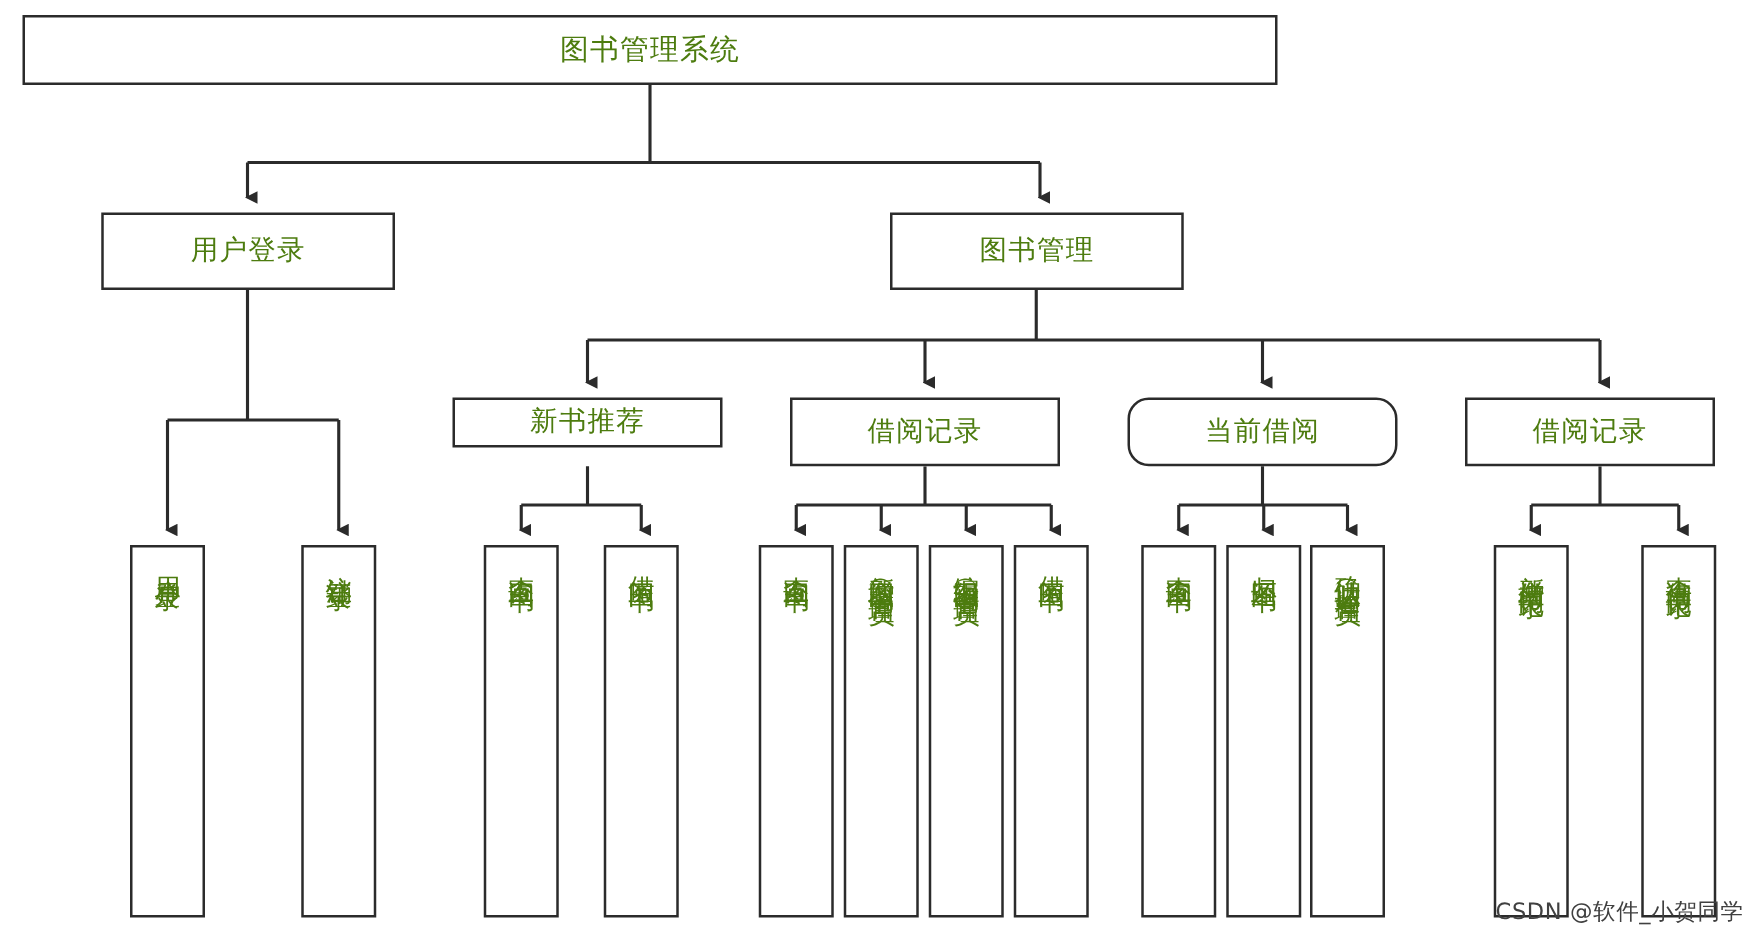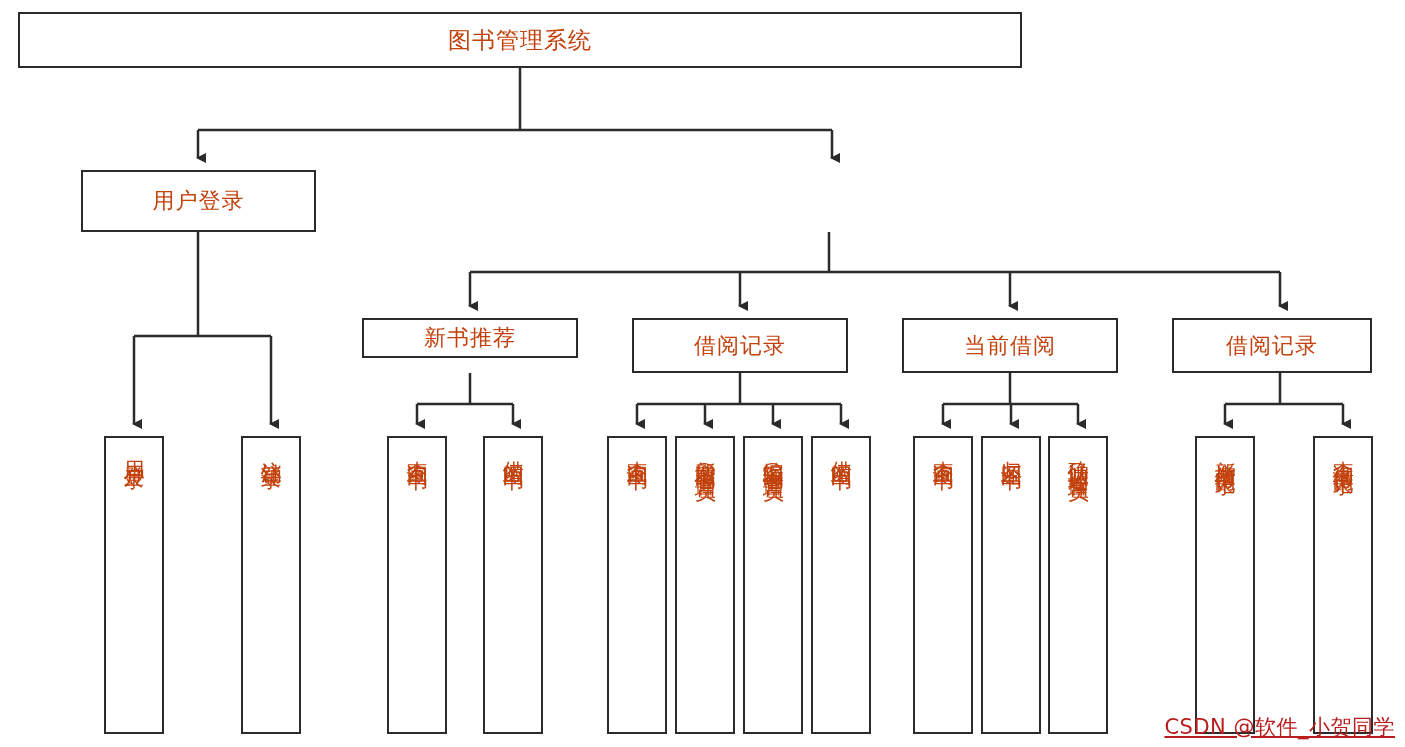--- a/index.html
+++ b/index.html
@@ -30,21 +30,21 @@
     position: absolute;
     box-sizing: border-box;
     background: #ffffff;
     border: 2px solid #2b2b2b;
     display: flex;
     align-items: center;
     justify-content: center;
     overflow: hidden;
   }
   .node-label {
-    color: #c2410c;
+    color: #4d7c0f;
     letter-spacing: 1px;
     white-space: nowrap;
     line-height: 1.25;
   }
   
   .node.horiz .node-label {
     font-size: 22px;
   }
   .node.root .node-label {
     font-size: 23px;
@@ -59,25 +59,24 @@
     text-orientation: upright;
     font-size: 21px;
     letter-spacing: 3px;
     white-space: pre-line;
     text-align: center;
   }
   #watermark {
     position: absolute;
     right: 10px;
     bottom: 6px;
-    font-size: 21px;
-    color: #b91c1c;
+    font-size: 18px;
+    color: #404040;
     white-space: nowrap;
     letter-spacing: 0.5px;
-    text-decoration: underline;
   }
 </style>
 </head>
 <body>
 
 <div id="diagram-root">
 
   <svg id="edge-layer" viewBox="0 0 1405 747" xmlns="http://www.w3.org/2000/svg">
     <defs>
       <marker id="arrowhead" markerWidth="10" markerHeight="10" refX="5" refY="8" orient="auto" markerUnits="userSpaceOnUse">
@@ -128,28 +127,31 @@
     </g>
   </svg>
 
   <div class="node horiz root" style="left:18px; top:12px; width:1004px; height:56px;">
     <span class="node-label">图书管理系统</span>
   </div>
 
   <div class="node horiz" style="left:81px; top:170px; width:235px; height:62px;">
     <span class="node-label">用户登录</span>
   </div>
+  <div class="node horiz" style="left:712px; top:170px; width:235px; height:62px;">
+    <span class="node-label">图书管理</span>
+  </div>
 
   <div class="node horiz" style="left:362px; top:318px; width:216px; height:40px;">
     <span class="node-label">新书推荐</span>
   </div>
   <div class="node horiz" style="left:632px; top:318px; width:216px; height:55px;">
     <span class="node-label">借阅记录</span>
   </div>
-  <div class="node horiz" style="left:902px; top:318px; width:216px; height:55px;">
+  <div class="node horiz" style="left:902px; top:318px; width:216px; height:55px;border-radius:17px;">
     <span class="node-label">当前借阅</span>
   </div>
   <div class="node horiz" style="left:1172px; top:318px; width:200px; height:55px;">
     <span class="node-label">借阅记录</span>
   </div>
 
   <div class="node vert" style="left:104px; top:436px; width:60px; height:298px;">
     <span class="node-label">用户登录</span>
   </div>
   <div class="node vert" style="left:241px; top:436px; width:60px; height:298px;">

